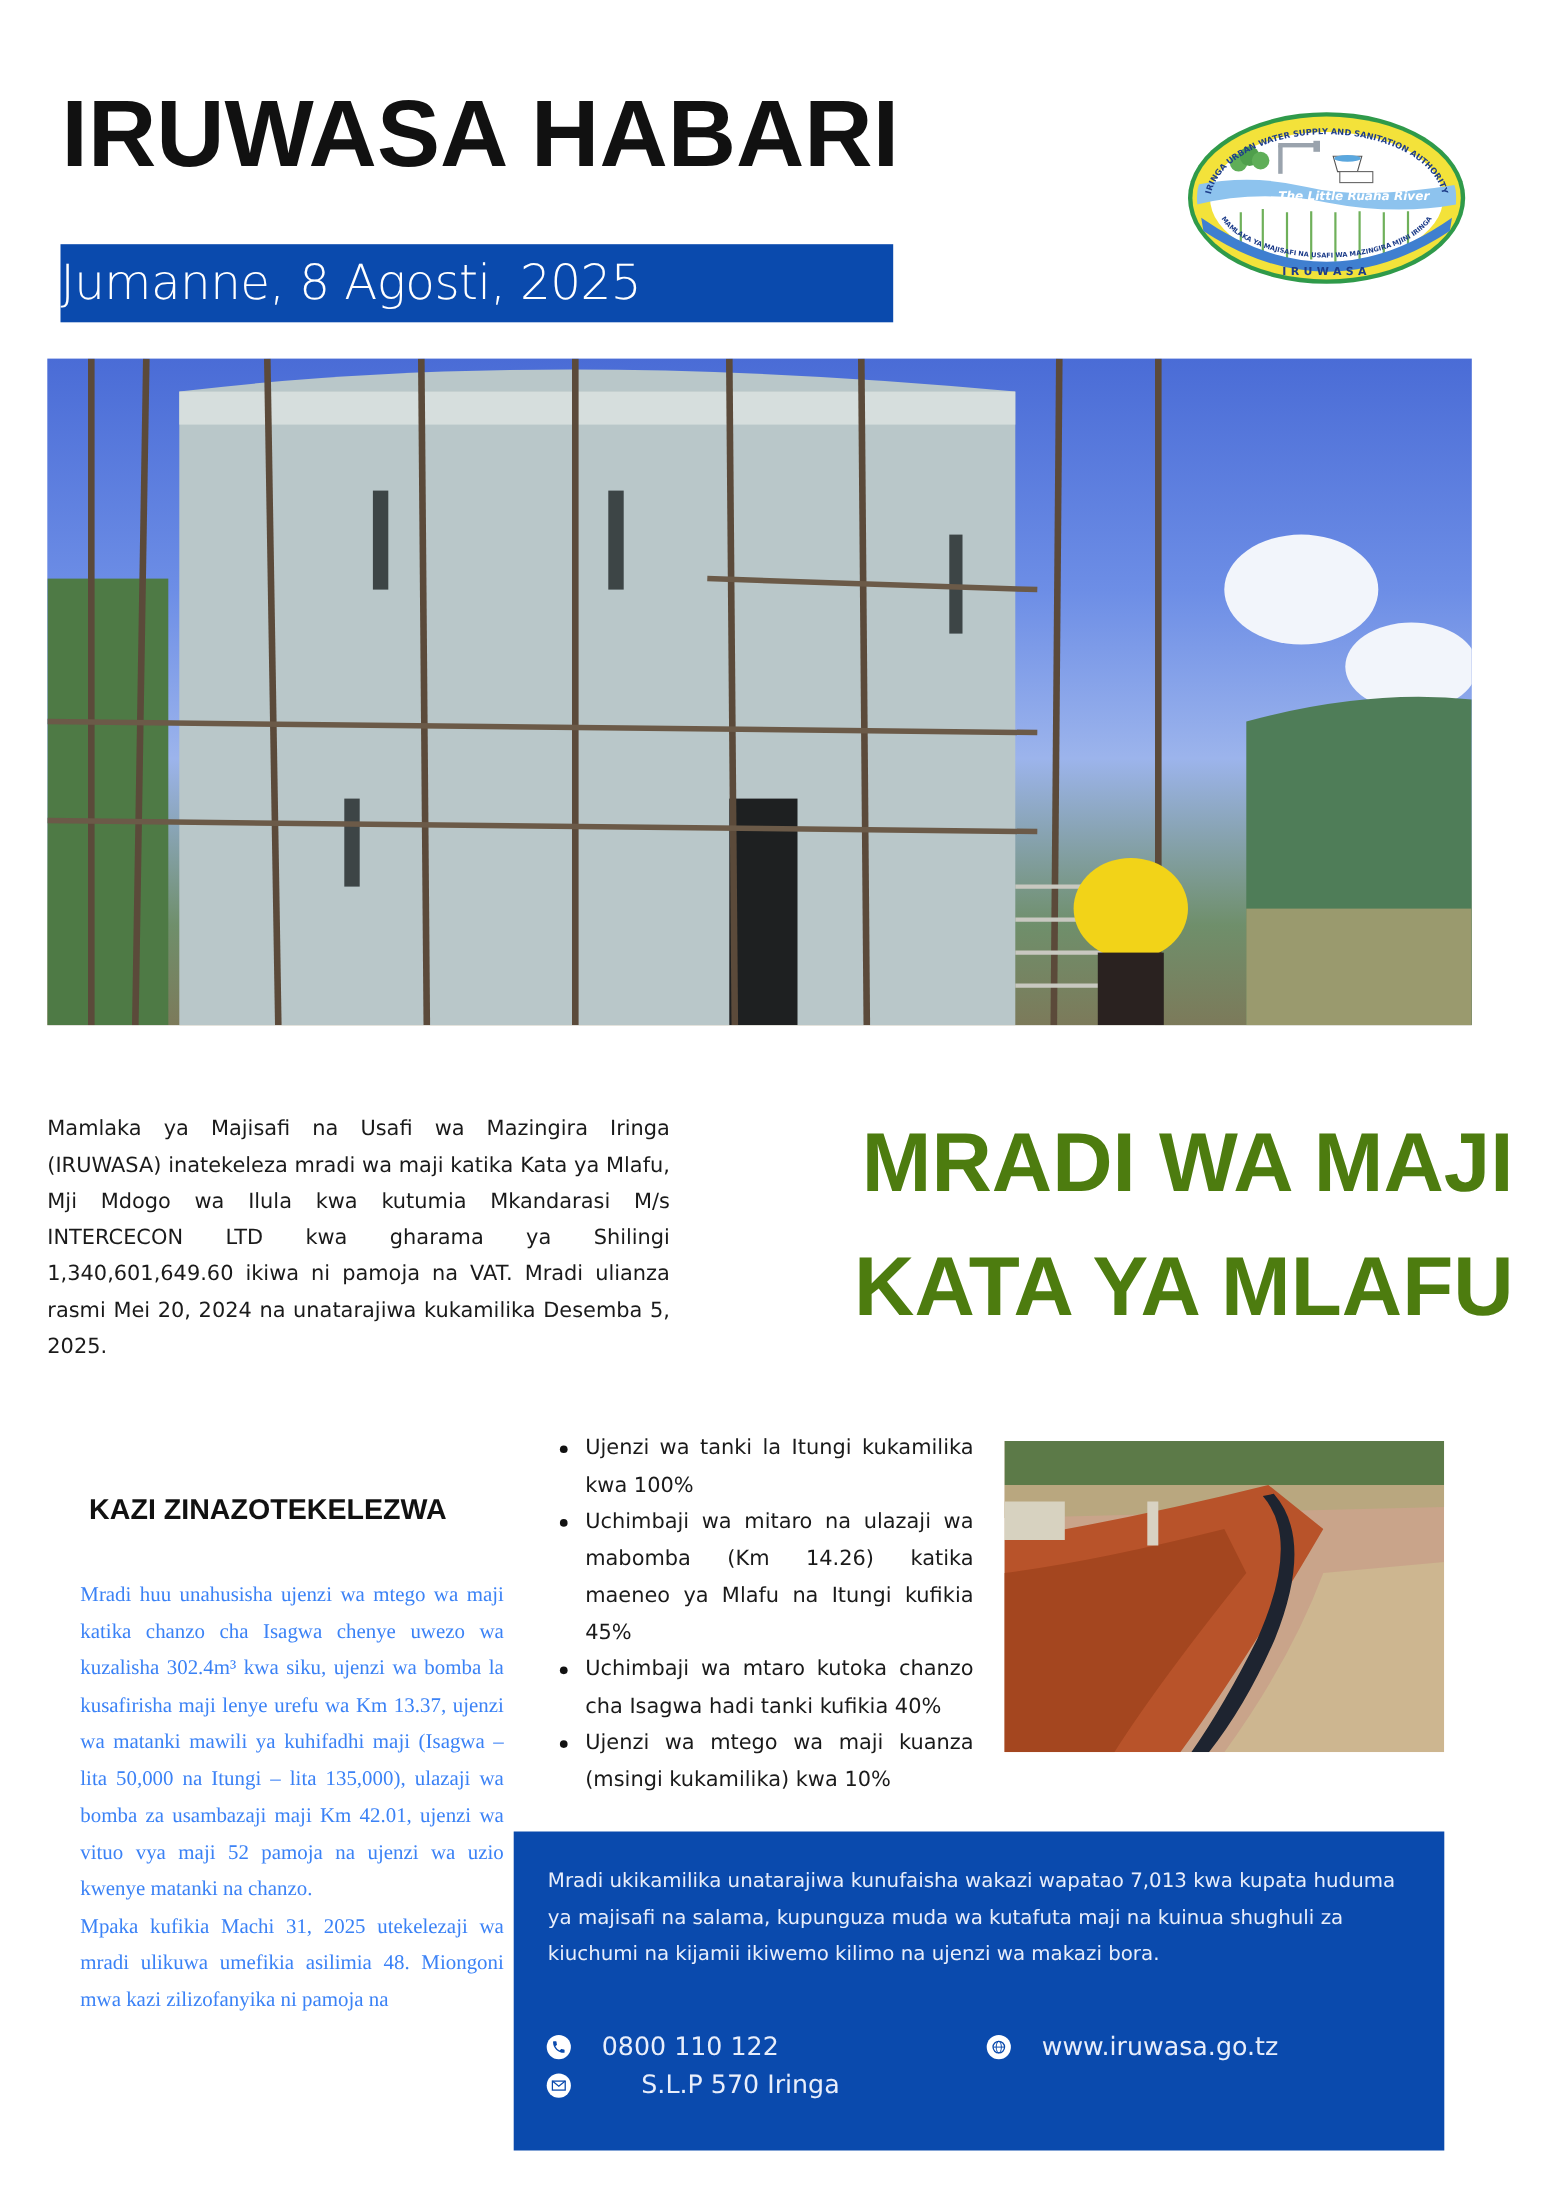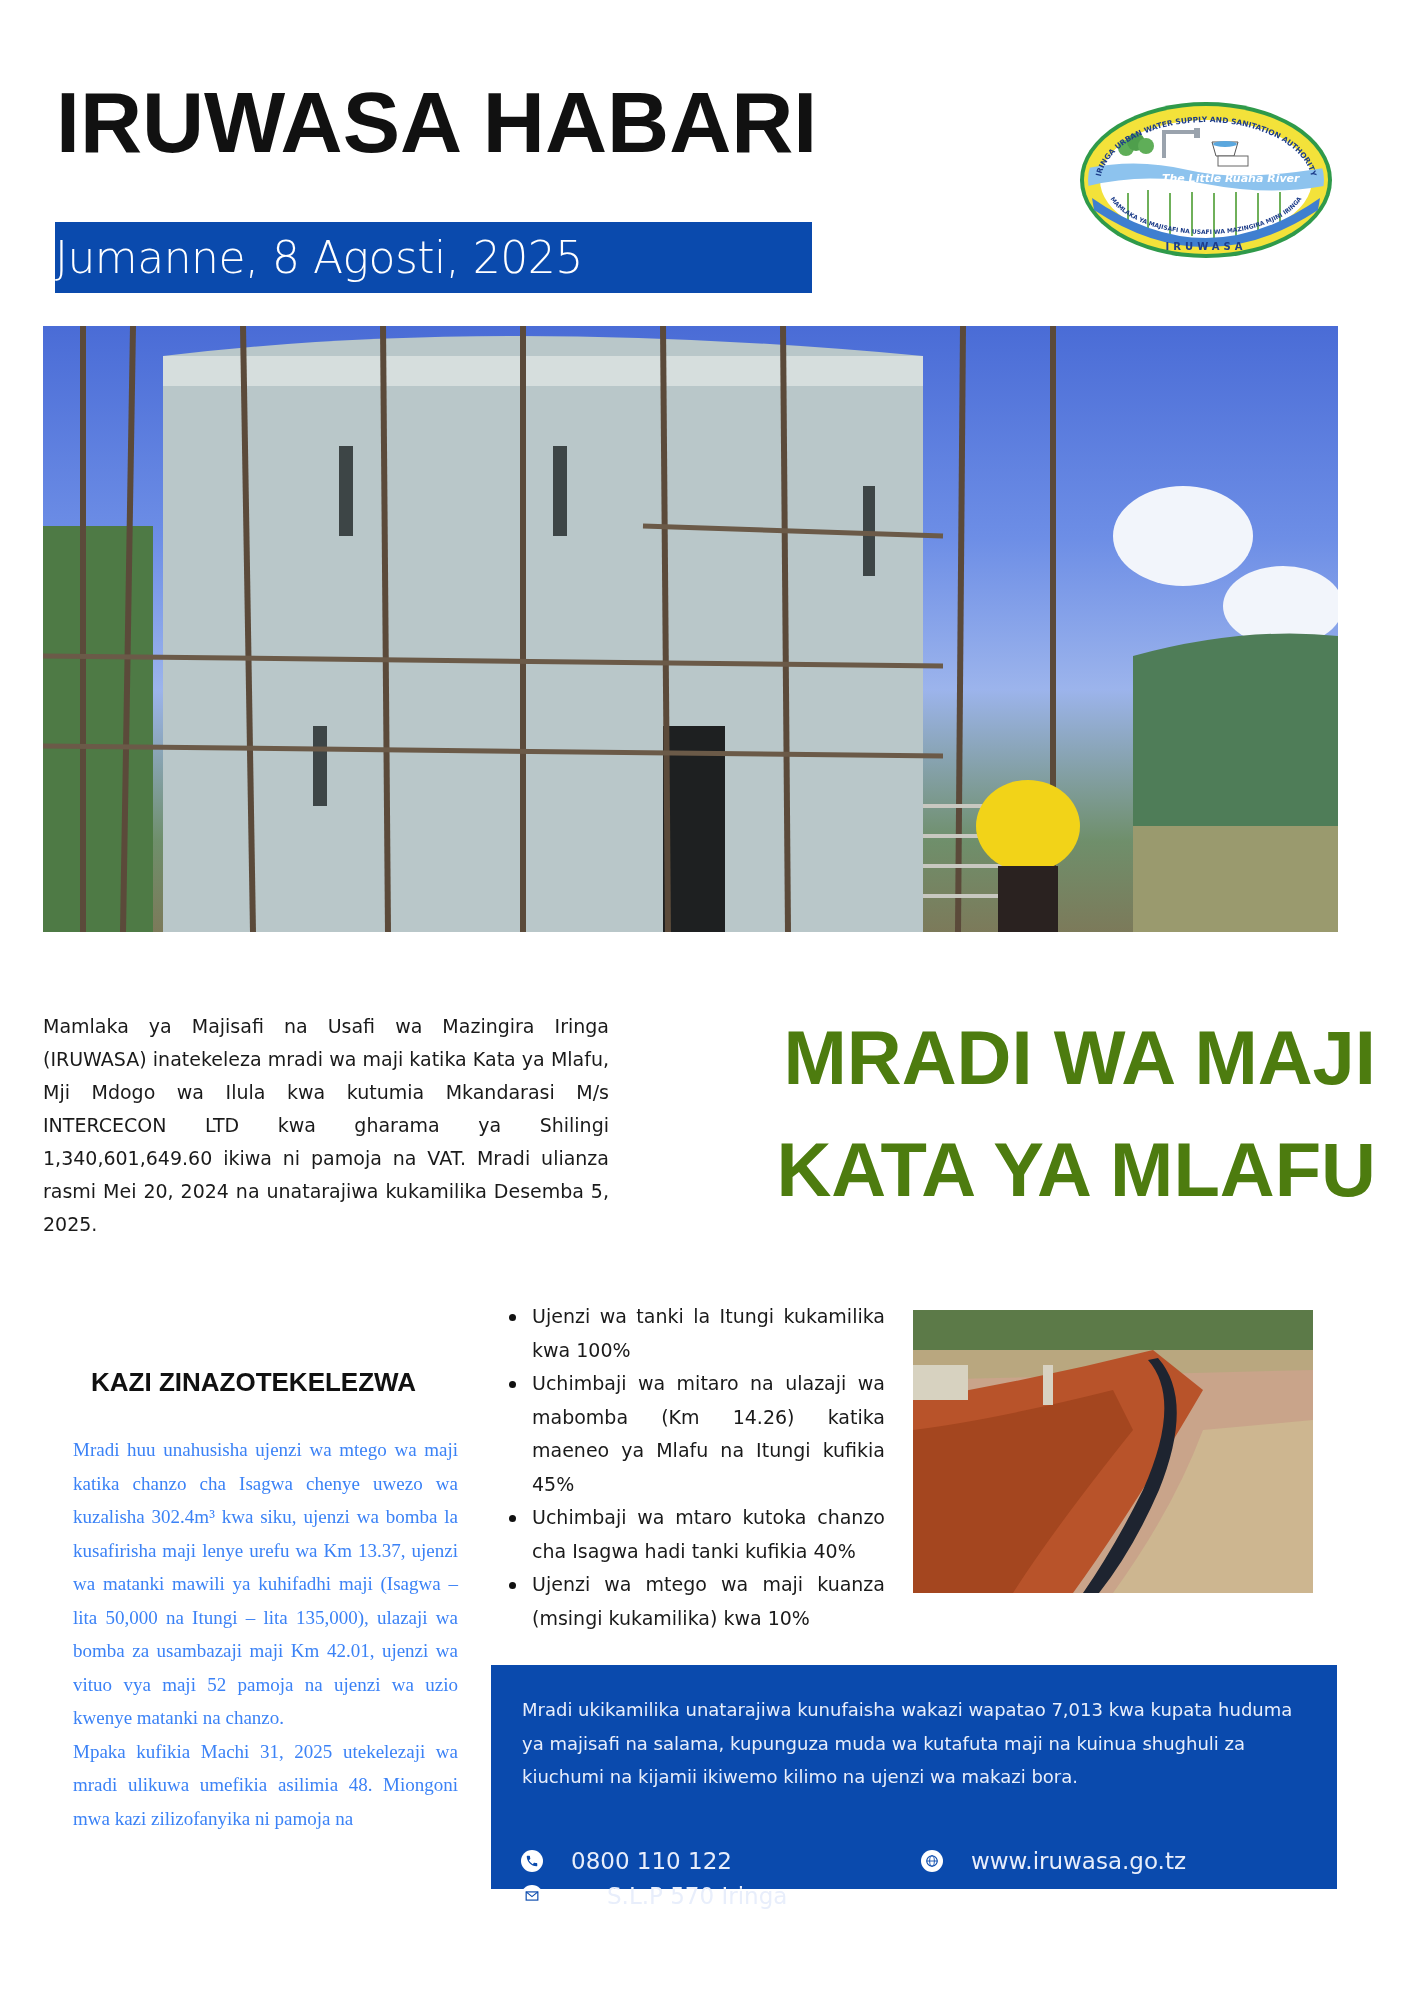--- a/index.html
+++ b/index.html
@@ -37,21 +37,21 @@
       font-size: 19px; line-height: 33px; text-align: justify; color: #1a1a1a;
     }
     .headline {
       left: 696px; top: 1002px; width: 680px; margin: 0; text-align: right;
       font-family: "Liberation Sans", sans-serif; font-weight: 700;
       font-size: 76px; line-height: 112px; color: #4d7c0f;
     }
 
     
     .section-heading {
-      left: 73px; top: 1348px; margin: 18px;
+      left: 73px; top: 1348px; margin: 8px;
       font-family: "Liberation Sans", sans-serif; font-weight: 700;
       font-size: 26px; line-height: 32px; color: #111111;
     }
     .body-col {
       left: 73px; top: 1433px; width: 385px; margin: 0;
       font-size: 19px; line-height: 33.5px; text-align: justify; color: #3b82f6; font-family: Liberation Serif, serif;
     }
     .body-col p { margin: 0; }
 
     
@@ -63,21 +63,21 @@
     .bullets li .dot {
       position: absolute; left: 4px; top: 14px; width: 7px; height: 7px; border-radius: 50%;
       background: #111111;
     }
 
     
     .pipe-photo { left: 913px; top: 1310px; width: 400px; height: 283px; overflow: hidden; }
 
     
     .footer-box {
-      left: 491px; top: 1665px; width: 846px; height: 224px;
+      left: 467px; top: 1665px; width: 846px; height: 290px;
       background: #0a4aad; color: #ffffff;
     }
     .footer-text {
       position: absolute; left: 31px; top: 28px; width: 790px; margin: 0;
       font-size: 18px; line-height: 33.5px; color: #e8eefb;
     }
     .contact { position: absolute; display: flex; align-items: center; color: #e8eefb; font-size: 23px; }
     .contact .ico {
       width: 22px; height: 22px; border-radius: 50%; background: #ffffff;
       display: flex; align-items: center; justify-content: center; margin-right: 28px;

